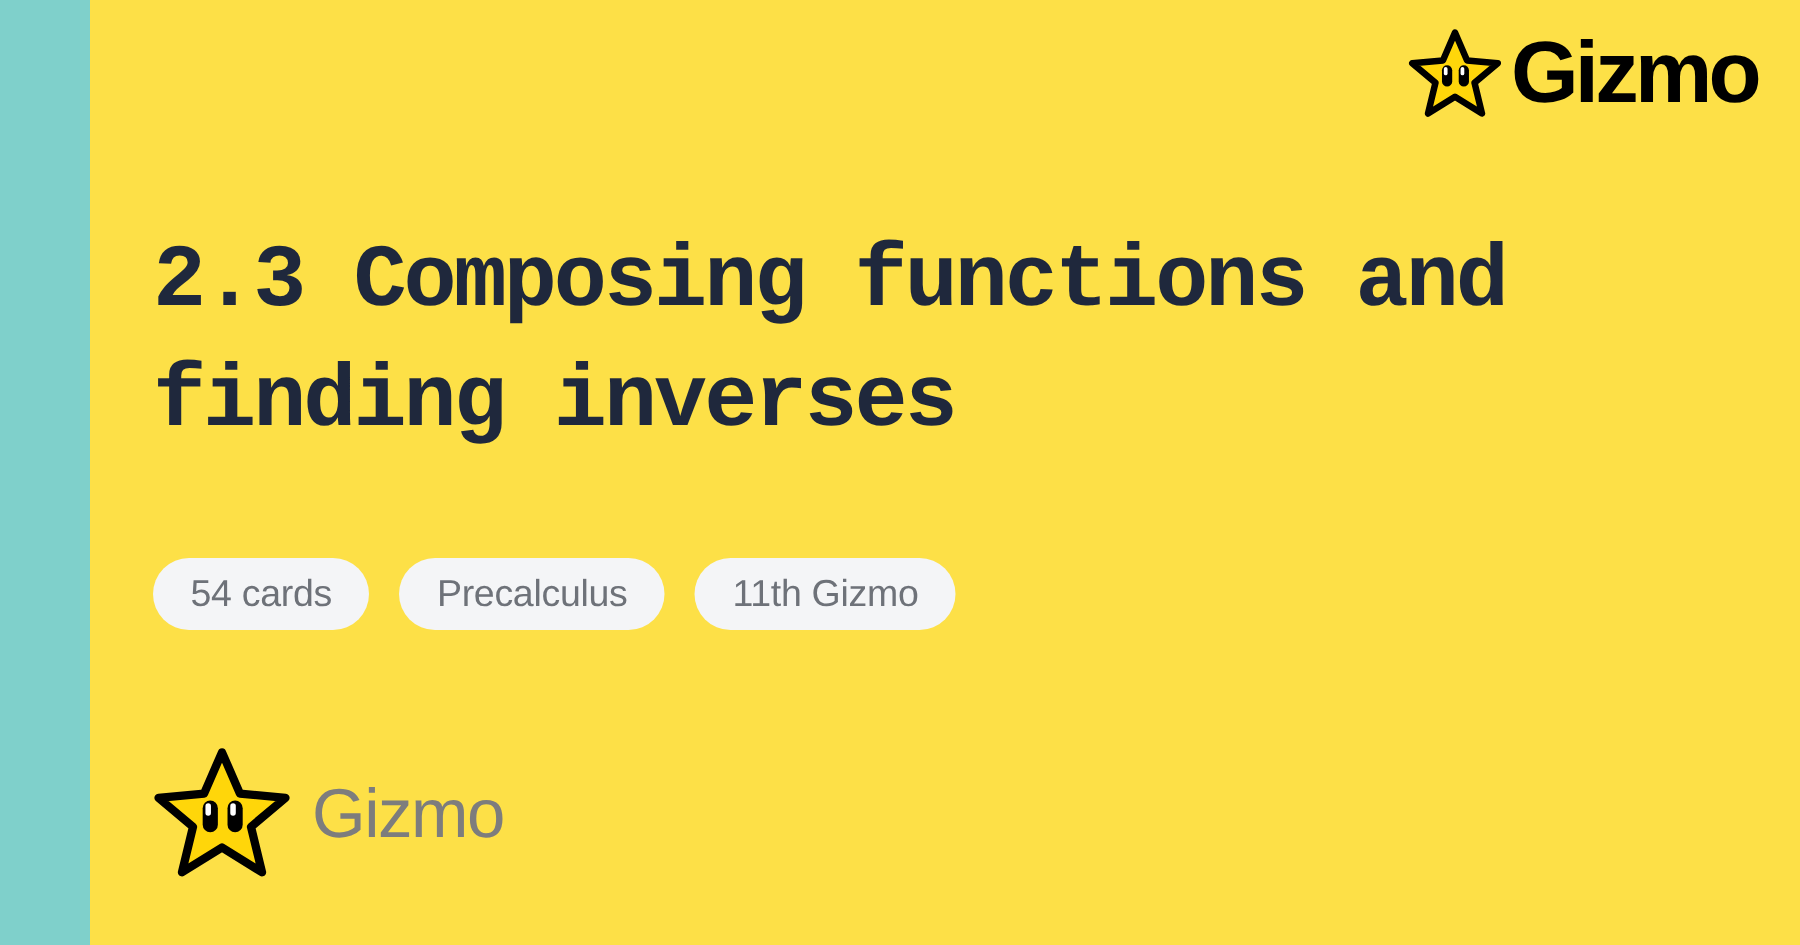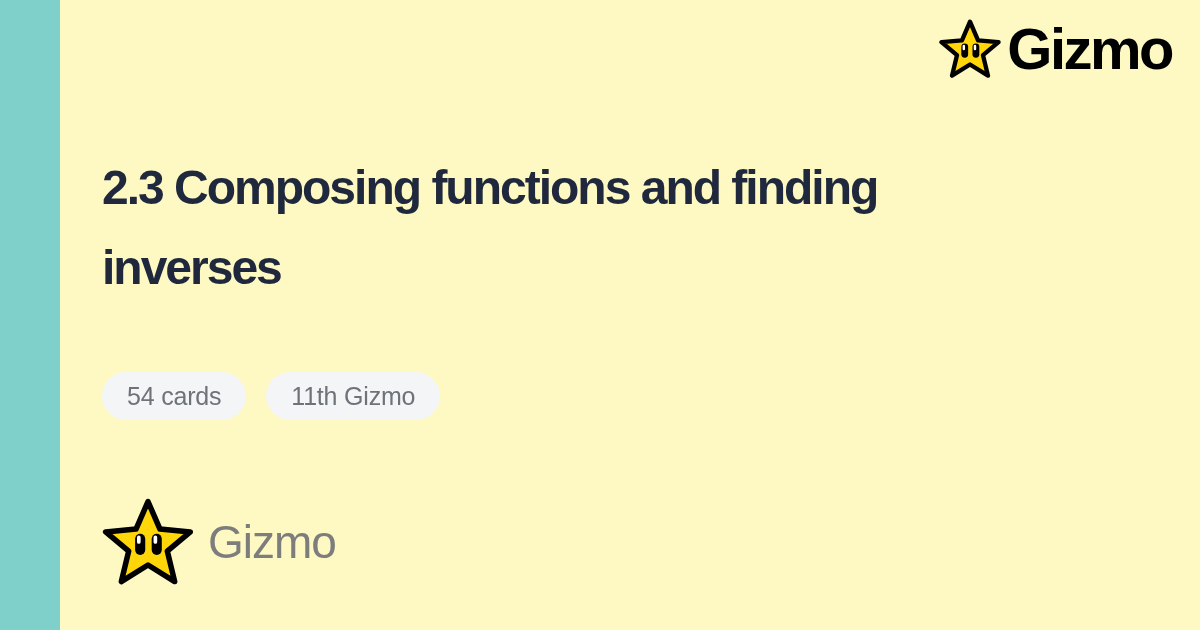--- a/index.html
+++ b/index.html
@@ -12,21 +12,21 @@
     background: #ffffff;
     font-family: "Liberation Sans", sans-serif;
     overflow: hidden;
     position: relative;
   }
 
   .page {
     position: relative;
     width: 1200px;
     height: 630px;
-    background: #fef9c3;
+    background: #fde047;
     box-sizing: border-box;
   }
 
   
   .accent-stripe {
     position: absolute;
     left: 0;
     top: 0;
     width: 60px;
     height: 630px;
@@ -63,25 +63,26 @@
     width: 1000px;
     height: 630px;
   }
 
   .page-title {
     position: absolute;
     top: 148px;
     left: 0;
     width: 940px;
     margin: 0;
-    font-size: 48px;
+    font-size: 59px;
     font-weight: bold;
     line-height: 80px;
     letter-spacing: -2px;
     color: #1f283c;
+    font-family: Liberation Mono, monospace;
   }
 
   .tag-row {
     position: absolute;
     top: 372px;
     left: 0;
     display: flex;
     align-items: center;
     gap: 20px;
     justify-content: center;
@@ -136,20 +137,21 @@
     </span>
     <span class="brand-text">Gizmo</span>
   </div>
 
   <div class="content">
 
     <h1 class="page-title">2.3 Composing functions and finding inverses</h1>
 
     <div class="tag-row">
       <span class="tag-pill">54 cards</span>
+      <span class="tag-pill">Precalculus</span>
       <span class="tag-pill">11th Gizmo</span>
     </div>
 
     <div class="brand-footer">
       <span>
         <svg class="star-icon" width="92" height="92" viewBox="0 0 100 100" aria-hidden="true">
           <path d="M50 6 L63 36 L96 39 L71 60 L79 93 L50 75 L21 93 L29 60 L4 39 L37 36 Z" fill="#ffd60a" stroke="#000000" stroke-width="6" stroke-linejoin="round"></path>
           <rect x="36" y="41" width="11" height="23" rx="5.5" fill="#000000"></rect>
           <rect x="54" y="41" width="11" height="23" rx="5.5" fill="#000000"></rect>
           <rect x="38" y="43" width="4" height="9" rx="2" fill="#ffffff"></rect>

